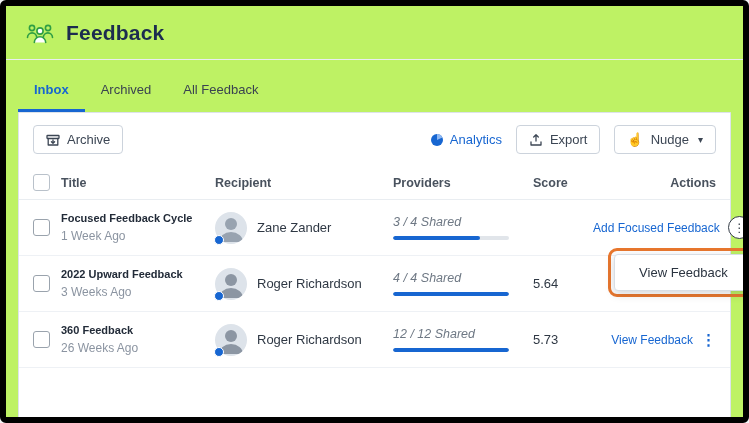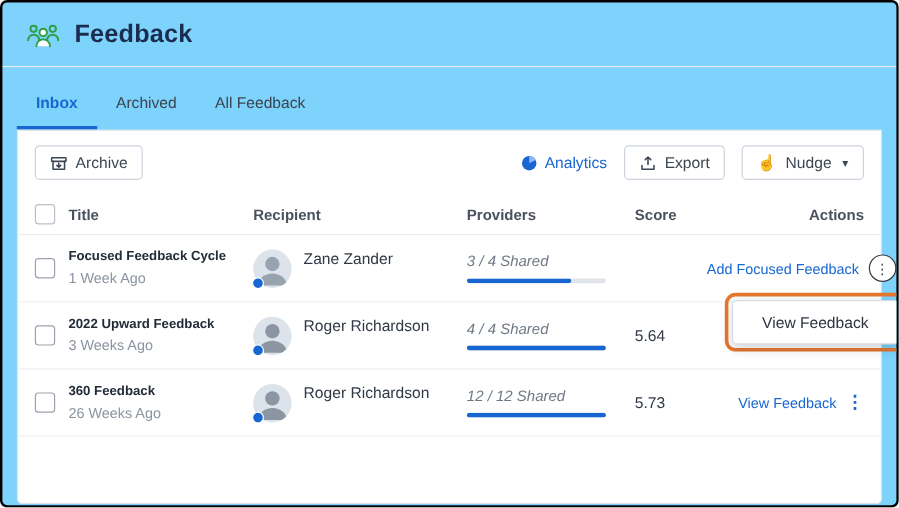--- a/index.html
+++ b/index.html
@@ -1,18 +1,18 @@
 <!DOCTYPE html>
 <html style="--accent: #1766d1; --title-navy: #1c2c4f; --logo-green: #2f9e44; --highlight: #e8772e; --progress-track: #e1e5ea;"><head>
 <meta charset="utf-8">
 <style>
   html,body{margin:0;padding:0;background:#f3f4f6;}
   .page{
     width:749px;height:423px;box-sizing:border-box;position:relative;overflow:hidden;
-    background:#7dd3fc;border:2px solid #000000;border-radius:6px;
+    background:#bef264;border:6px solid #000000;border-radius:6px;
     font-family:"Liberation Sans",sans-serif;color:#2f3844;
   }
   
   .app-header{height:54px;display:flex;align-items:center;gap:11px;padding:0 19px;border-bottom:1px solid #e9edf1;box-sizing:border-box;}
   .logo-icon{color:var(--logo-green,#2f9e44);display:flex;}
   .page-title{font-size:21px;font-weight:bold;color:var(--title-navy,#1c2c4f);letter-spacing:.2px;}
   
   .tabs{display:flex;align-items:flex-start;margin:0 12px;padding-top:11px;}
   .tab{padding:11px 16px 12px;font-size:13px;color:#3a4350;cursor:pointer;border-bottom:3px solid transparent;}
   .tab.active{color:var(--accent,#1766d1);font-weight:bold;border-bottom-color:var(--accent,#1766d1);}
@@ -25,21 +25,21 @@
   .analytics-link{display:inline-flex;align-items:center;gap:6px;color:var(--accent,#1766d1);font-size:13px;cursor:pointer;}
   .chevron{font-size:10px;color:#3c4654;margin-left:2px;}
   
   .thead,.trow{display:grid;grid-template-columns:28px 154px 178px 140px 60px 1fr;align-items:center;padding:0 14px;box-sizing:border-box;}
   .thead{height:34px;font-size:12.5px;font-weight:bold;color:#49525e;border-bottom:1px solid #e9edf1;}
   .col-actions{justify-self:end;}
   .trow{height:56px;border-bottom:1px solid #eef1f5;}
   .checkbox{width:15px;height:15px;border:1.5px solid #9aa3ad;border-radius:3px;background:#fff;cursor:pointer;}
   .title-main{font-size:11px;font-weight:bold;color:#222b38;}
   .title-age{font-size:12px;color:#8b94a1;margin-top:5px;}
-  .recipient-cell{display:flex;align-items:flex-start;gap:10px;}
+  .recipient-cell{display:flex;align-items:center;gap:10px;}
   .avatar{width:32px;height:32px;border-radius:50%;background:#dde3ea;position:relative;flex:0 0 auto;}
   .avatar svg{border-radius:50%;display:block;}
   .status-dot{position:absolute;left:-1px;bottom:-1px;width:8px;height:8px;border-radius:50%;background:var(--accent,#1766d1);border:1.5px solid #fff;}
   .recipient-name{font-size:13px;color:#2f3844;}
   .prov-text{font-size:12.5px;font-style:italic;color:#6e7884;}
   .track{margin-top:7px;width:116px;height:4px;border-radius:2px;background:var(--progress-track,#e1e5ea);overflow:hidden;}
   .fill{height:100%;border-radius:2px;background:var(--accent,#1766d1);}
   .score-cell{font-size:13px;color:#2f3844;}
   .actions-cell{display:flex;justify-content:flex-end;align-items:center;gap:8px;position:relative;white-space:nowrap;}
   .action-link{color:var(--accent,#1766d1);font-size:12px;cursor:pointer;text-decoration:none;}

